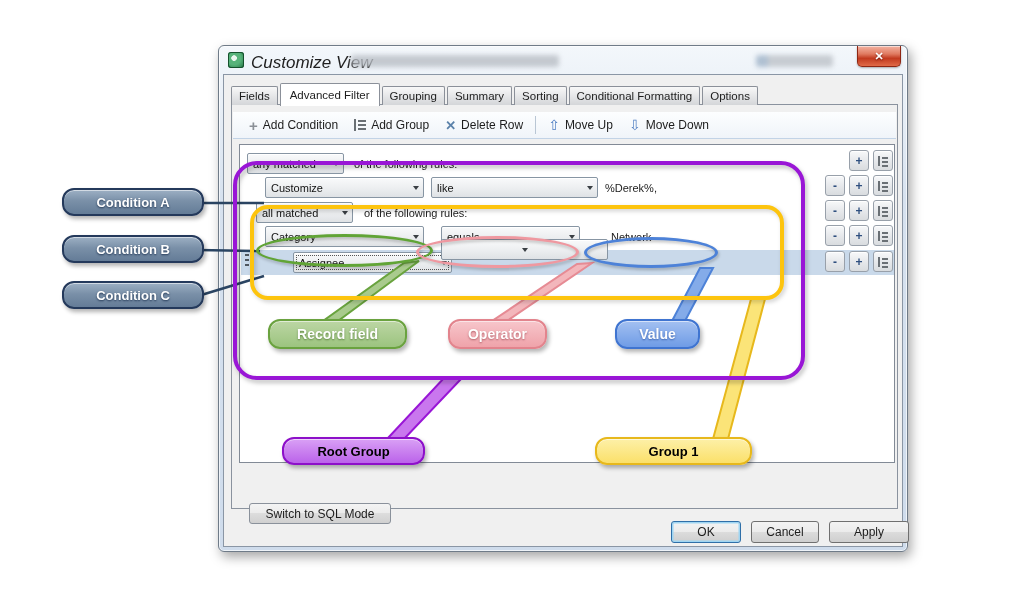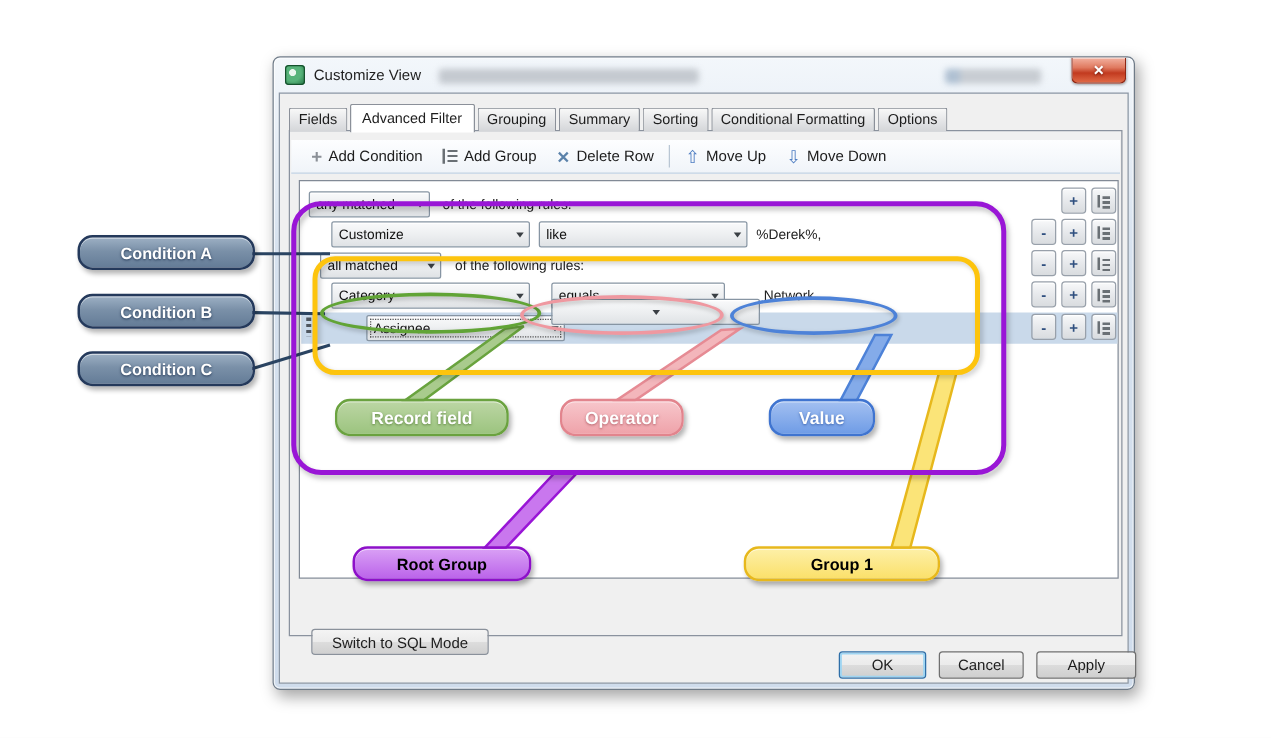--- a/index.html
+++ b/index.html
@@ -8,21 +8,21 @@
 
   
   .dialog { position:absolute; left:218px; top:45px; width:690px; height:507px;
     background:linear-gradient(#f3f7fb,#d7e2ef 30%,#cfdcec);
     border:1px solid #6f7b88; border-radius:6px;
     box-shadow:3px 5px 12px rgba(0,0,0,.35), inset 0 0 0 1px rgba(255,255,255,.65); }
   .titlebar { position:absolute; left:0; top:0; right:0; height:28px; }
   .app-icon { position:absolute; left:9px; top:6px; width:16px; height:16px; border-radius:3px;
     background:radial-gradient(circle at 38% 38%, #eaf6ee 0 18%, #57b37a 22% 48%, #1f6e3e 100%);
     box-shadow:inset 0 0 0 1px #14502c; }
-  .win-title { position:absolute; left:32px; top:7px; font-size:12px; color:#1f1f1f; }
+  .win-title { position:absolute; left:32px; top:7px; font-size:17px; color:#1f1f1f;font-style:italic; }
   .blurblob { position:absolute; top:9px; height:12px; border-radius:3px; filter:blur(2.5px); opacity:.8; }
   .blob1 { left:132px; width:208px; background:#b9bec5; }
   .blob2 { left:537px; width:77px; background:linear-gradient(90deg,#9fb3c8 0 12px,#bdc2c8 12px); }
   .close-btn { position:absolute; right:6px; top:0; width:44px; height:21px; border:1px solid #8e2613; border-top:none;
     border-radius:0 0 5px 5px; background:linear-gradient(#f3b3a2 0%,#e07a60 40%,#c23a1f 62%,#e06a47 100%);
     box-shadow:inset 0 1px 0 rgba(255,255,255,.55), 0 1px 2px rgba(0,0,0,.3);
     display:flex; align-items:center; justify-content:center; cursor:pointer; }
   .close-btn span { color:#fff; font-size:11px; font-weight:bold; text-shadow:0 1px 2px rgba(90,10,0,.8); }
 
   .dlg-content { position:absolute; left:4px; right:4px; top:28px; bottom:4px; background:#f0f0f0; border:1px solid #8a96a5; }

